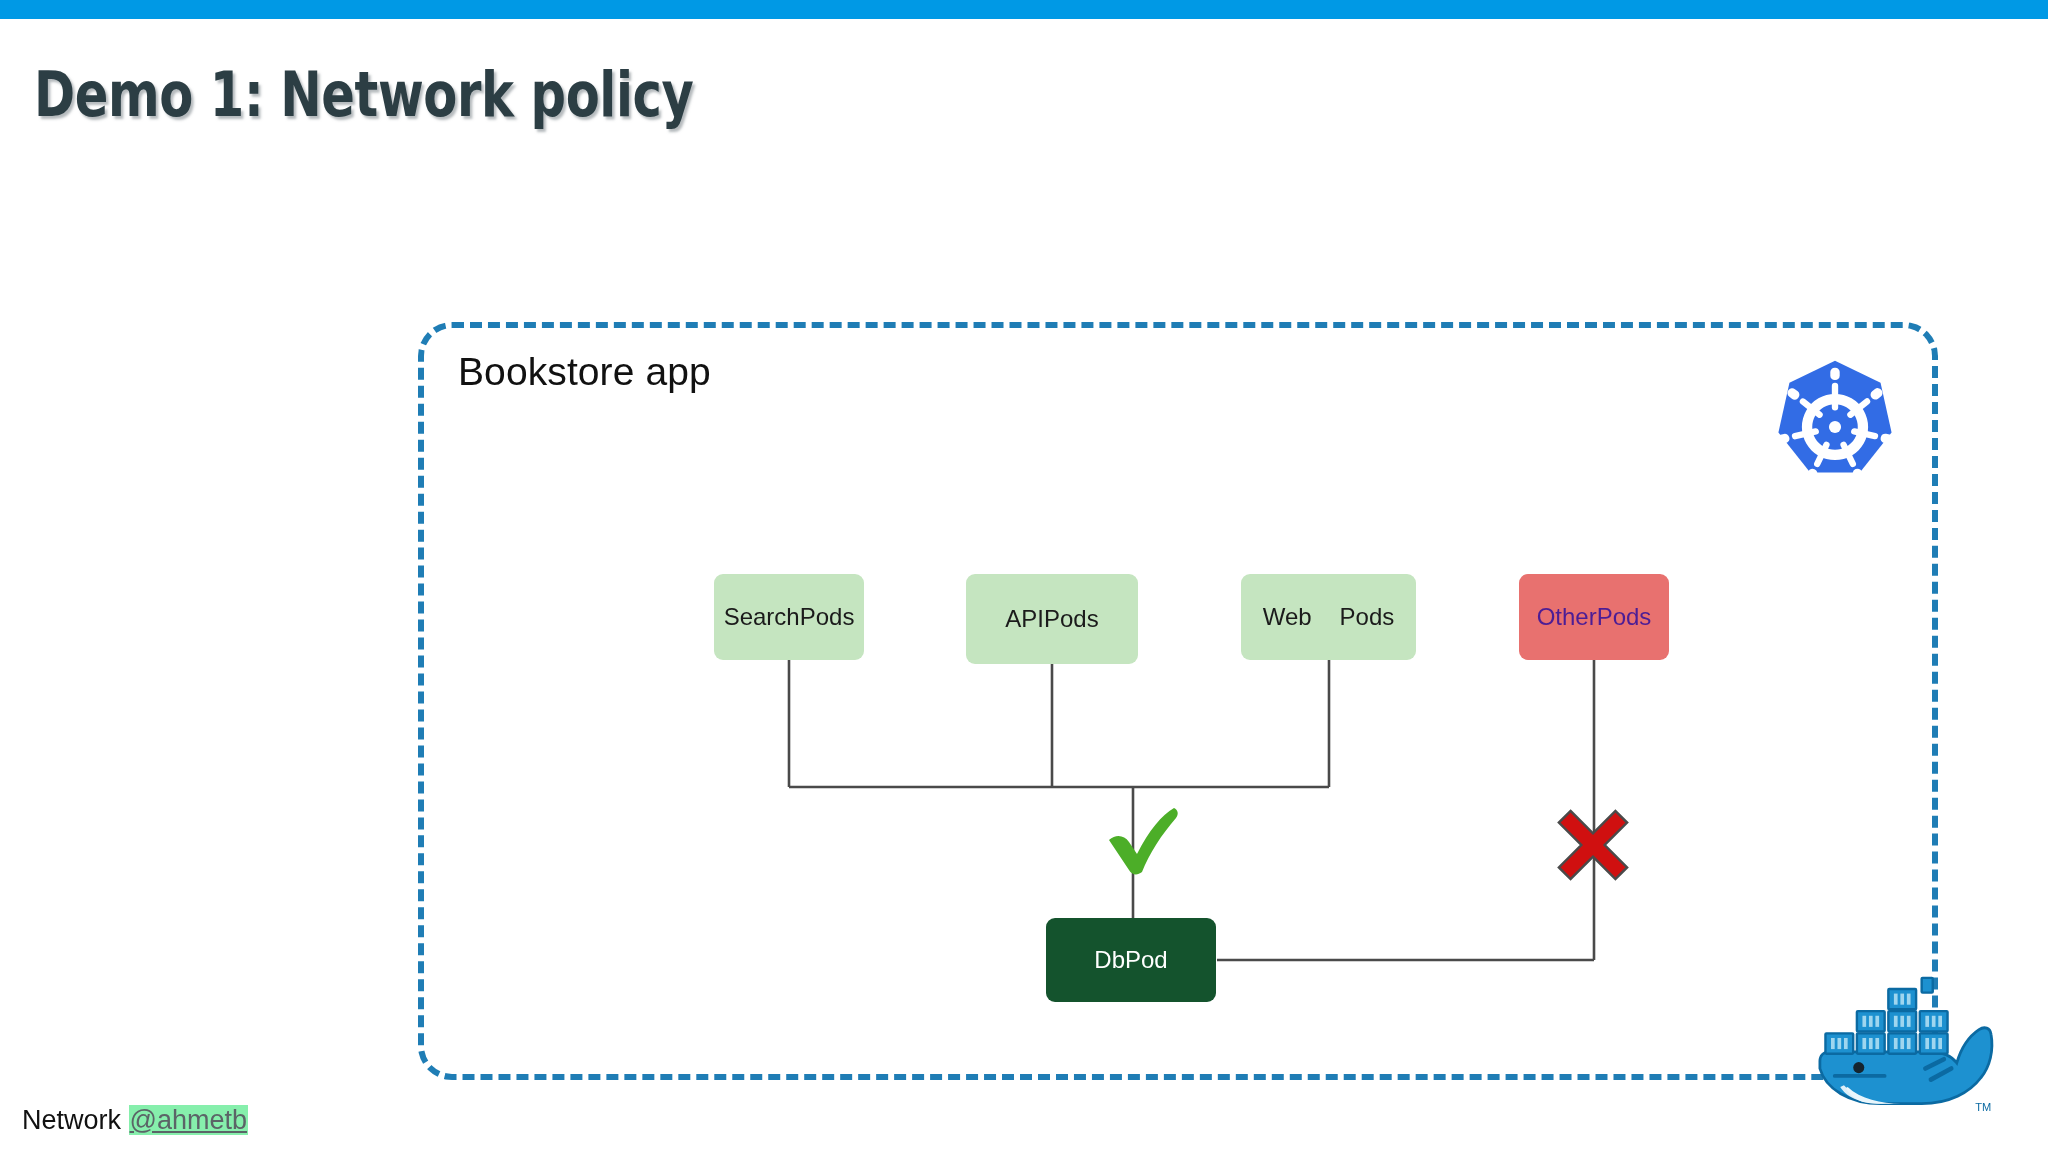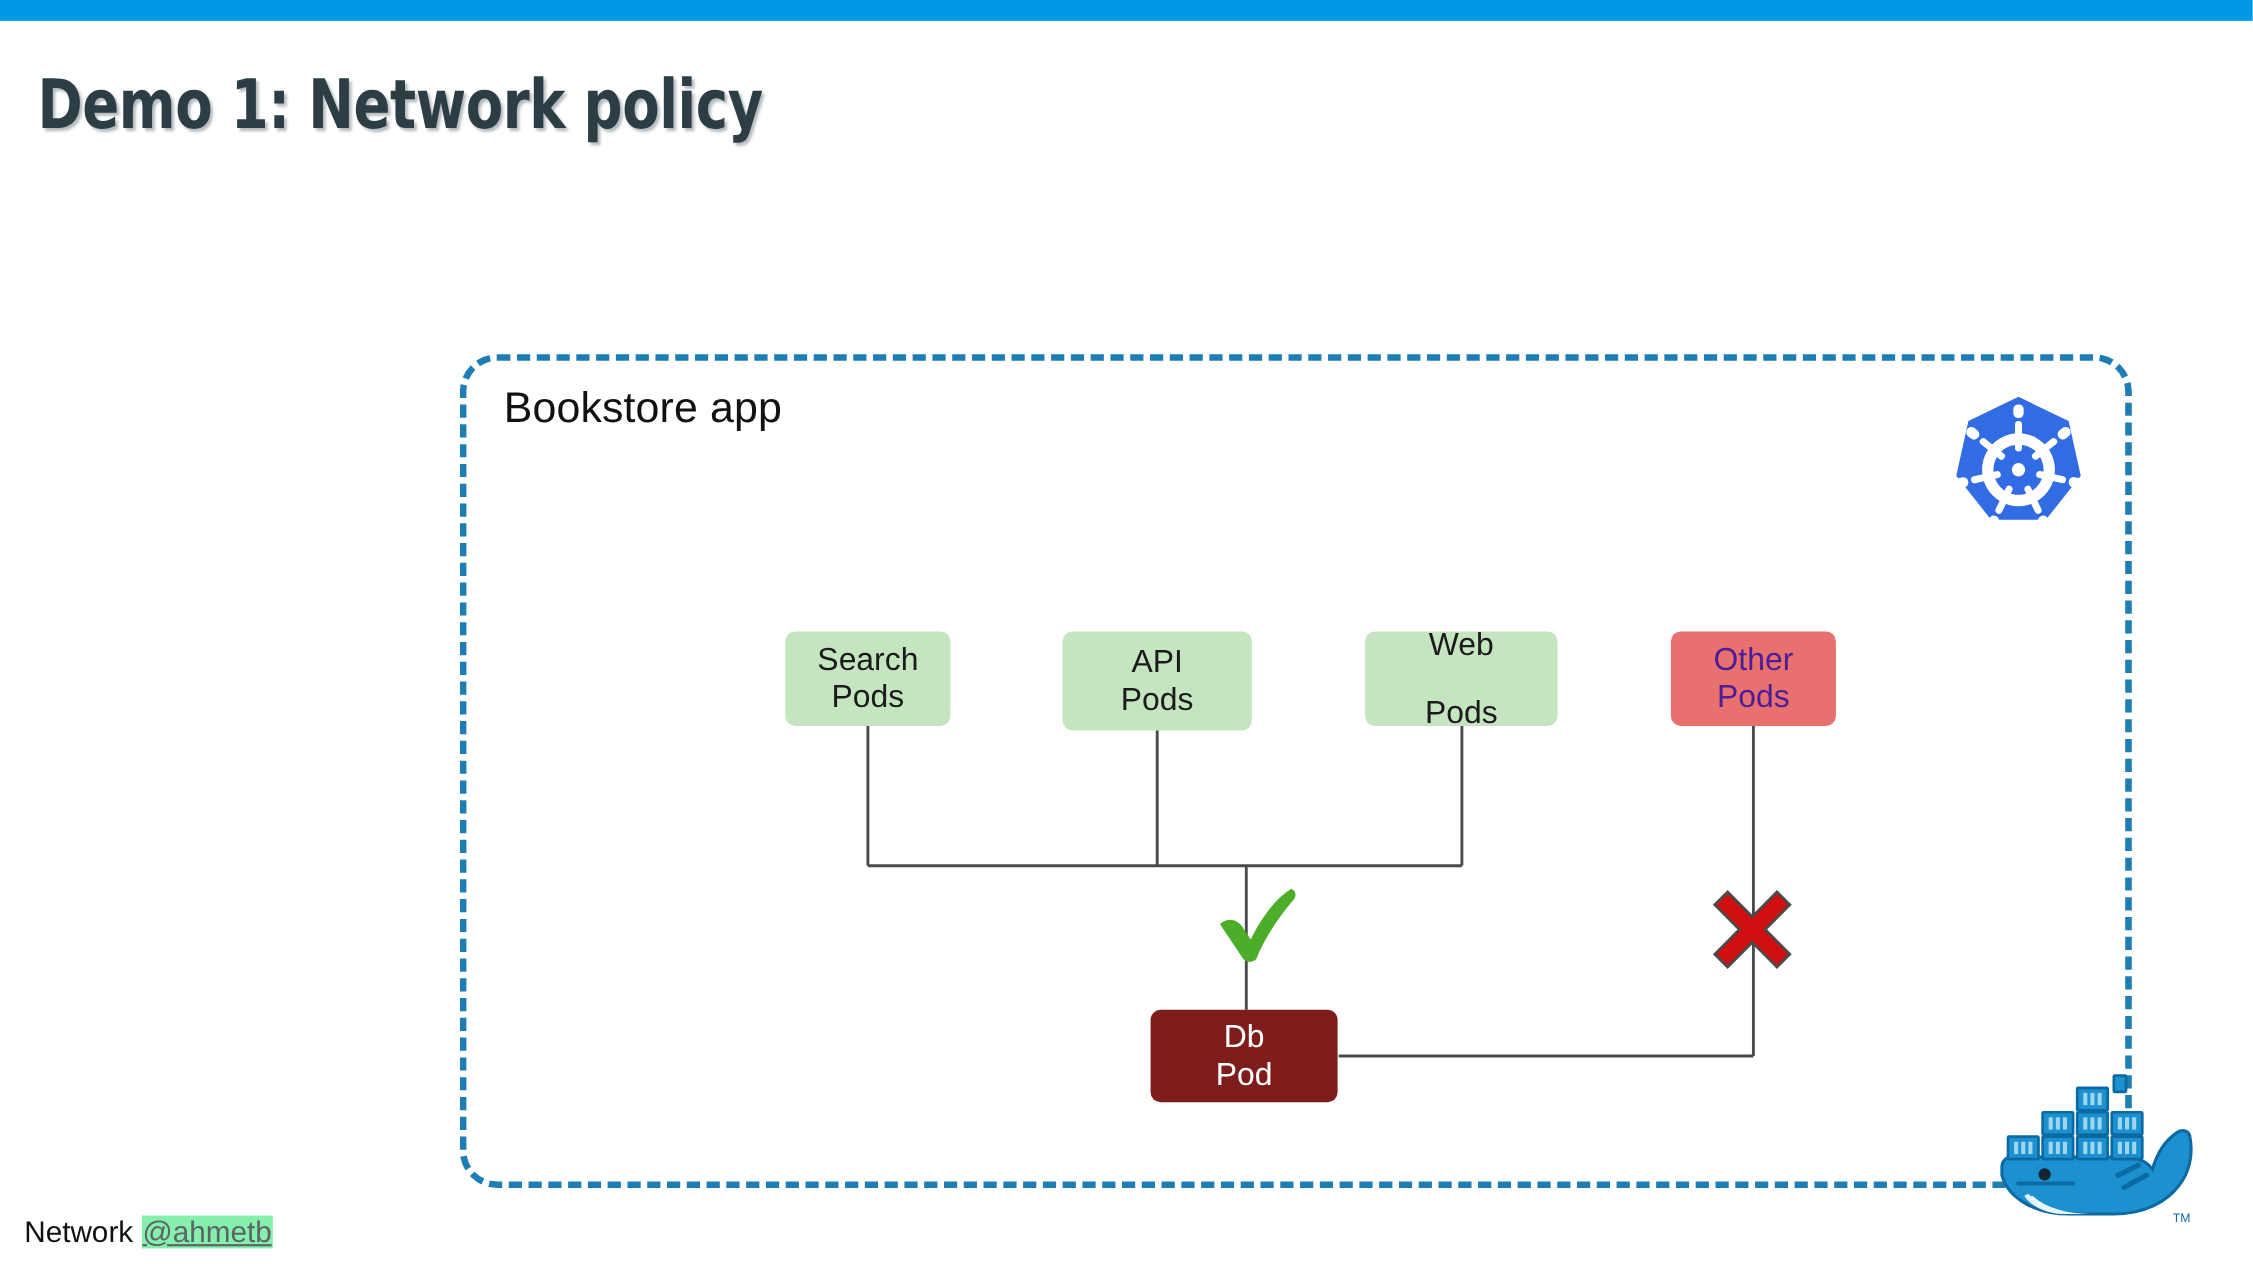--- a/index.html
+++ b/index.html
@@ -63,39 +63,39 @@
     letter-spacing: 0.1px;
     white-space: nowrap;
   }
 
   
   .pod-box {
     position: absolute;
     border-radius: 9px;
     box-sizing: border-box;
     display: flex;
-    flex-direction: column;
+    flex-direction: row;
     align-items: center;
     justify-content: center;
-    font-size: 29px;
+    font-size: 24px;
     line-height: 1.18;
     text-align: center;
     z-index: 4;
   }
   .pod-box .pod-line { display: block; }
   .pod-green {
     background: #c5e5c0;
     color: #1b1b1b;
   }
   .pod-red {
     background: #e8716f;
     color: #4c1d95;
   }
   .pod-blue {
-    background: #7f1d1d;
+    background: #14532d;
     color: #ffffff;
   }
 
   #pod-search { left: 714px;  top: 574px; width: 150px; height: 86px; }
   #pod-api    { left: 966px;  top: 574px; width: 172px; height: 90px; }
   #pod-web    { left: 1241px; top: 574px; width: 175px; height: 86px; gap: 28px; }
   #pod-other  { left: 1519px; top: 574px; width: 150px; height: 86px; }
   #pod-db     { left: 1046px; top: 918px; width: 170px; height: 84px; }
 
   

